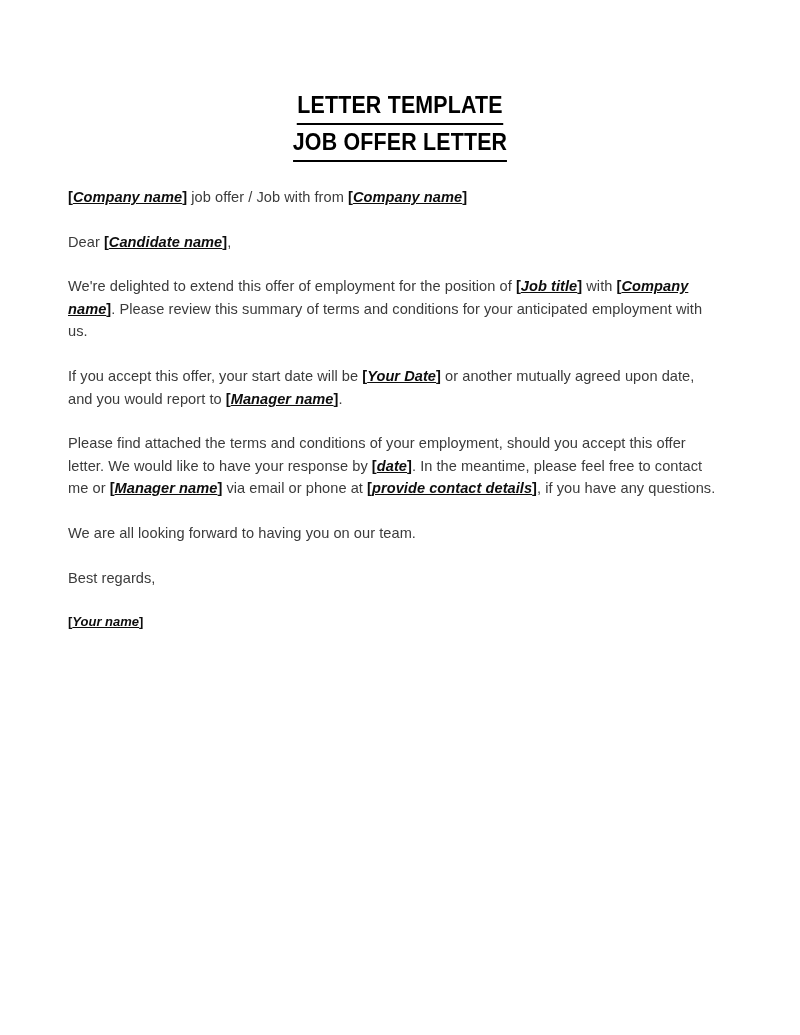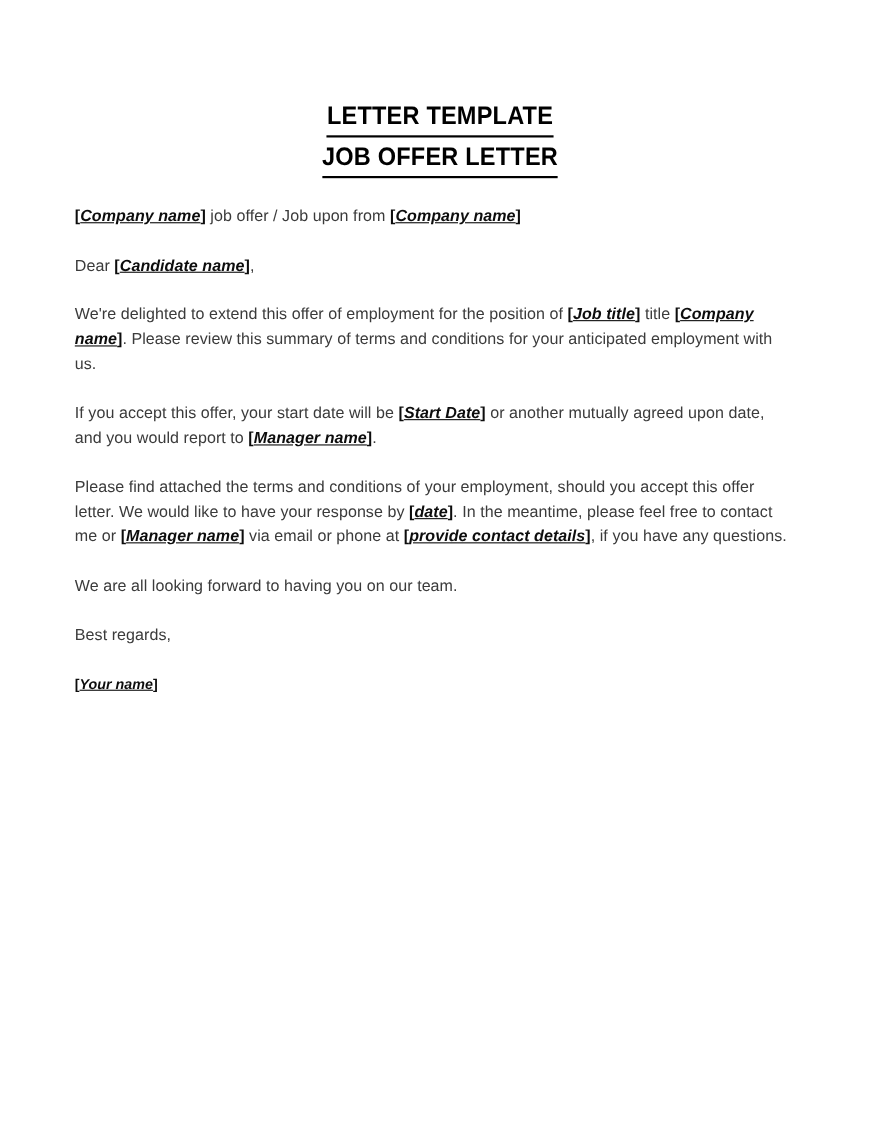--- a/index.html
+++ b/index.html
@@ -94,27 +94,27 @@
 
 <div class="page">
 
   <div class="title-block">
     <div class="doc-title"><span class="ul">LETTER TEMPLATE</span></div>
     <div class="doc-title"><span class="ul">JOB OFFER LETTER</span></div>
   </div>
 
   <div class="body-area">
 
-    <p class="para"><span class="ph">[<i>Company name</i>]</span><span> job offer / Job upon from </span><span class="ph">[<i>Company name</i>]</span></p>
+    <p class="para"><span class="ph">[<i>Company name</i>]</span><span> job offer / Job with from </span><span class="ph">[<i>Company name</i>]</span></p>
 
     <p class="para"><span>Dear </span><span class="ph">[<i>Candidate name</i>]</span><span>,</span></p>
 
-    <p class="para"><span>We're delighted to extend this offer of employment for the position of </span><span class="ph">[<i>Job title</i>]</span><span> title </span><span class="ph">[<i>Company name</i>]</span><span>. Please review this summary of terms and conditions for your anticipated employment with us.</span></p>
+    <p class="para"><span>We're delighted to extend this offer of employment for the position of </span><span class="ph">[<i>Job title</i>]</span><span> with </span><span class="ph">[<i>Company name</i>]</span><span>. Please review this summary of terms and conditions for your anticipated employment with us.</span></p>
 
-    <p class="para"><span>If you accept this offer, your start date will be </span><span class="ph">[<i>Start Date</i>]</span><span> or another mutually agreed upon date, and you would report to </span><span class="ph">[<i>Manager name</i>]</span><span>.</span></p>
+    <p class="para"><span>If you accept this offer, your start date will be </span><span class="ph">[<i>Your Date</i>]</span><span> or another mutually agreed upon date, and you would report to </span><span class="ph">[<i>Manager name</i>]</span><span>.</span></p>
 
     <p class="para"><span>Please find attached the terms and conditions of your employment, should you accept this offer letter. We would like to have your response by </span><span class="ph">[<i>date</i>]</span><span>. In the meantime, please feel free to contact me or </span><span class="ph">[<i>Manager name</i>]</span><span> via email or phone at </span><span class="ph">[<i>provide contact details</i>]</span><span>, if you have any questions.</span></p>
 
     <p class="para">We are all looking forward to having you on our team.</p>
 
     <p class="para tight">Best regards,</p>
 
     <div class="sig-block">
       <p class="sig-line"><span class="ph">[<i>Your name</i>]</span></p>
     </div>

